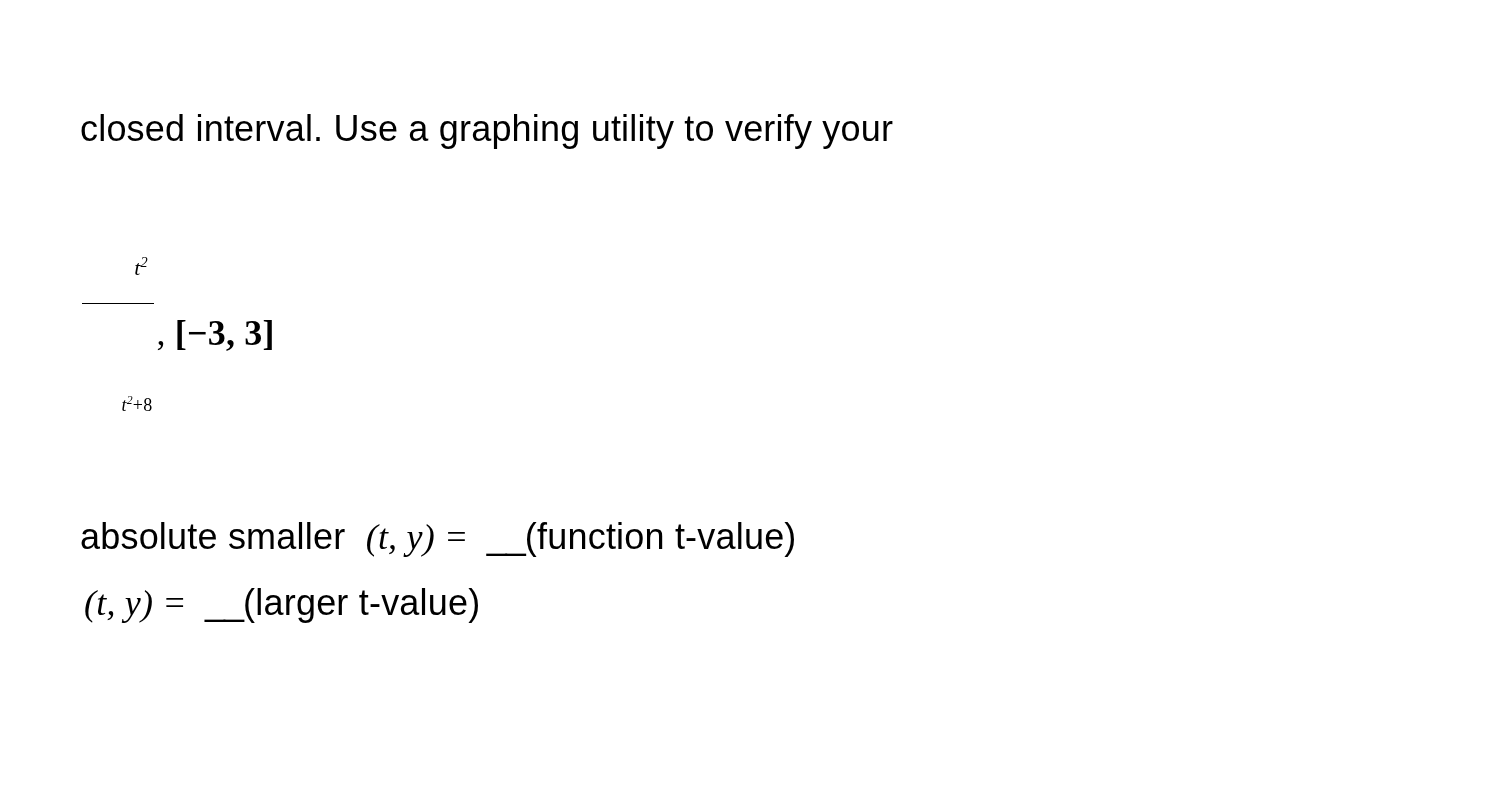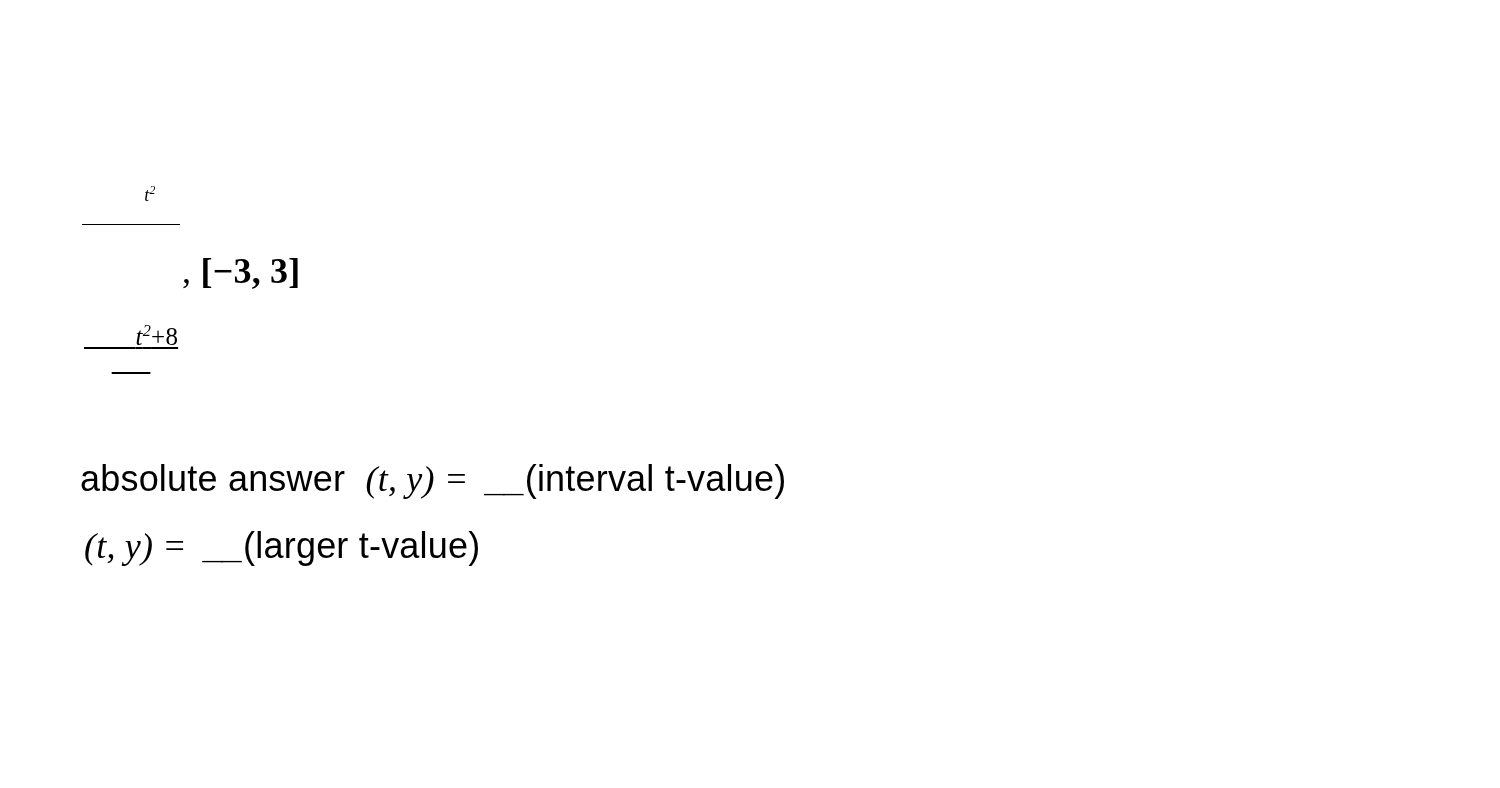--- a/index.html
+++ b/index.html
@@ -34,38 +34,36 @@
     vertical-align: middle;
     text-align: center;
     font-family: "Times New Roman", Times, serif;
     font-style: italic;
     position: relative;
     margin: 0 2px;
     line-height: 1;
   }
   .frac .num {
     display: block;
-    font-size: 18px;
+    font-size: 22px;
     padding: 0 2px 2px 2px;
     border-bottom: 1.6px solid #000;
   }
   .frac .den {
     display: block;
-    font-size: 25px;
+    font-size: 18px;
     padding: 2px 2px 0 2px;
-    text-decoration: underline;
   }
   .sup {
     font-size: 0.65em;
     vertical-align: super;
     line-height: 0;
   }
   .blank {
     letter-spacing: -1px;
-    font-style: italic;
   }
   .bold-math {
     font-family: "Times New Roman", Times, serif;
     font-weight: bold;
     font-style: normal;
   }
   .eqline {
     display: flex;
     align-items: center;
     flex-wrap: wrap;
@@ -73,44 +71,45 @@
   }
   .eqline > span {
     white-space: pre;
   }
 </style>
 </head>
 <body>
 
 <div class="container">
 
+  <div class="line">closed interval. Use a graphing utility to verify your</div>
 
   <div class="line eqline">
     <span class="frac">
       <span class="num">
         <span class="math">t</span><span class="math sup">2</span>
       </span>
       <span class="den">
         <span class="math">t</span><span class="math sup">2</span><span class="math-rm">+8</span>
       </span>
     </span>
     <span class="math-rm">, </span>
     <span class="bold-math">[</span>
       <span class="bold-math">−</span>
       <span class="bold-math">3</span>
       <span class="bold-math">, </span>
       <span class="bold-math">3</span>
       <span class="bold-math">]</span>
   </div>
 
   <div class="line eqline">
-    <span>absolute answer  </span>
+    <span>absolute smaller  </span>
     <span class="math">(t, y) = </span>
     <span class="blank"> __</span>
-    <span>(interval t-value)</span>
+    <span>(function t-value)</span>
   </div>
 
   <div class="line eqline">
     <span class="math" style="padding-left:4px">(t, y) = </span>
     <span class="blank"> __</span>
     <span>(larger t-value)</span>
   </div>
 
 </div>
 

